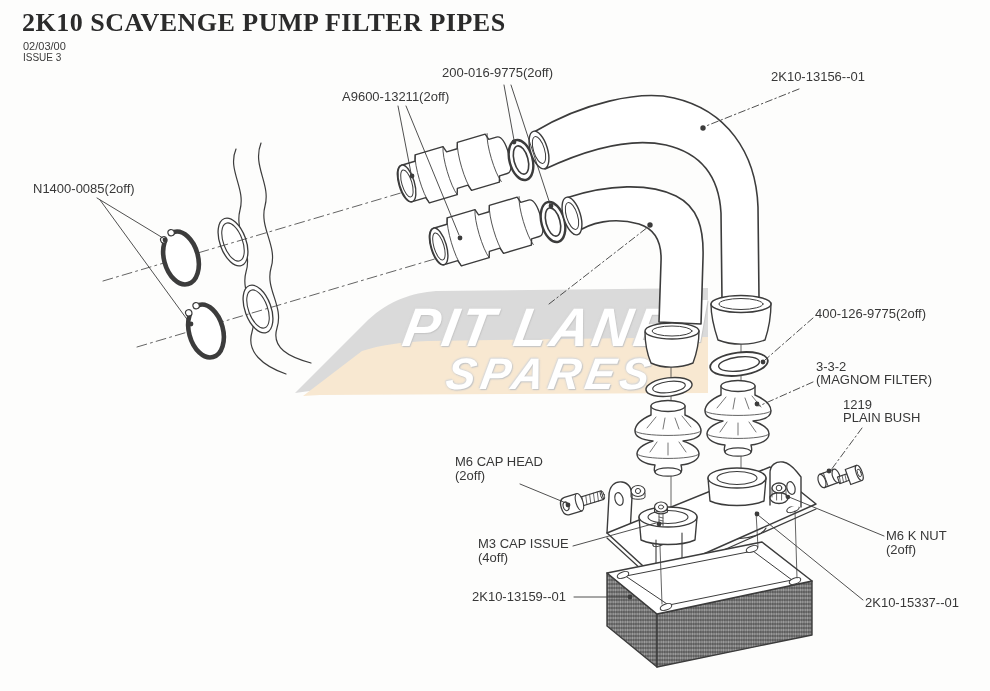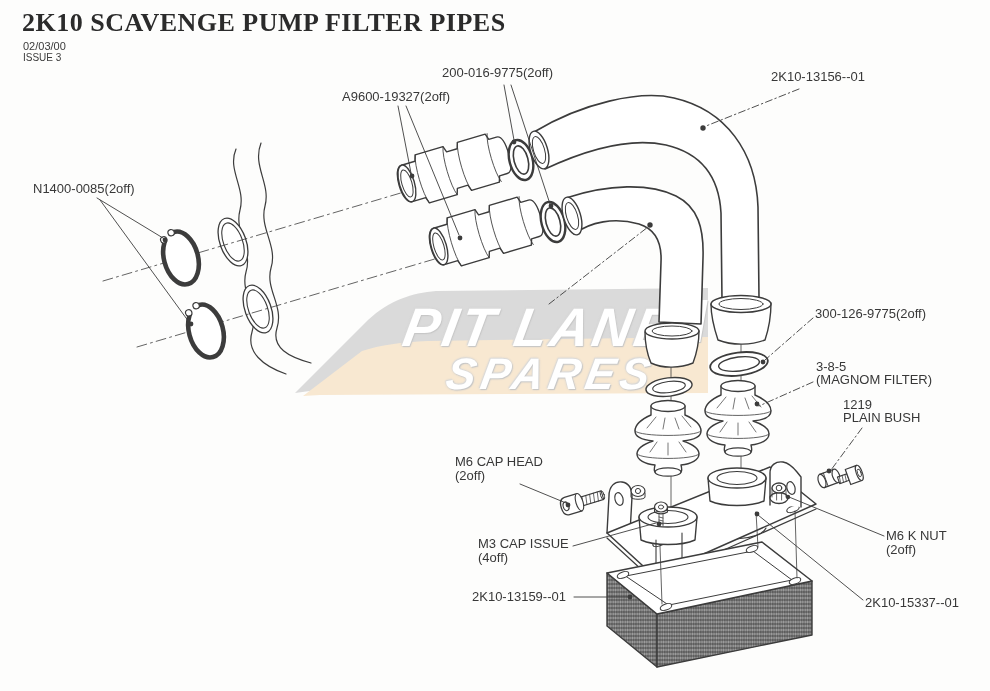--- a/index.html
+++ b/index.html
@@ -254,26 +254,26 @@
         <circle cx="788" cy="497" r="2.2"></circle>
     </g>
   </svg>
 
   <div class="z3">
     <div class="hdr-title">2K10 SCAVENGE PUMP FILTER PIPES</div>
     <div class="hdr-date">02/03/00</div>
     <div class="hdr-issue">ISSUE 3</div>
 
     <div class="lbl" style="left:442px;top:66px">200-016-9775(2off)</div>
-    <div class="lbl" style="left:342px;top:90px">A9600-19327(2off)</div>
+    <div class="lbl" style="left:342px;top:90px">A9600-13211(2off)</div>
     <div class="lbl" style="left:771px;top:70px">2K10-13156--01</div>
     <div class="lbl" style="left:33px;top:182px">N1400-0085(2off)</div>
     <div class="lbl" style="left:453px;top:304px">2K00-13157--01</div>
-    <div class="lbl" style="left:815px;top:307px">300-126-9775(2off)</div>
-    <div class="lbl" style="left:816px;top:360px">3-8-5</div>
+    <div class="lbl" style="left:815px;top:307px">400-126-9775(2off)</div>
+    <div class="lbl" style="left:816px;top:360px">3-3-2</div>
     <div class="lbl" style="left:816px;top:373px">(MAGNOM FILTER)</div>
     <div class="lbl" style="left:843px;top:398px">1219</div>
     <div class="lbl" style="left:843px;top:411px">PLAIN BUSH</div>
     <div class="lbl" style="left:455px;top:455px">M6 CAP HEAD</div>
     <div class="lbl" style="left:455px;top:469px">(2off)</div>
     <div class="lbl" style="left:478px;top:537px">M3 CAP ISSUE</div>
     <div class="lbl" style="left:478px;top:551px">(4off)</div>
     <div class="lbl" style="left:472px;top:590px">2K10-13159--01</div>
     <div class="lbl" style="left:886px;top:529px">M6 K NUT</div>
     <div class="lbl" style="left:886px;top:543px">(2off)</div>

